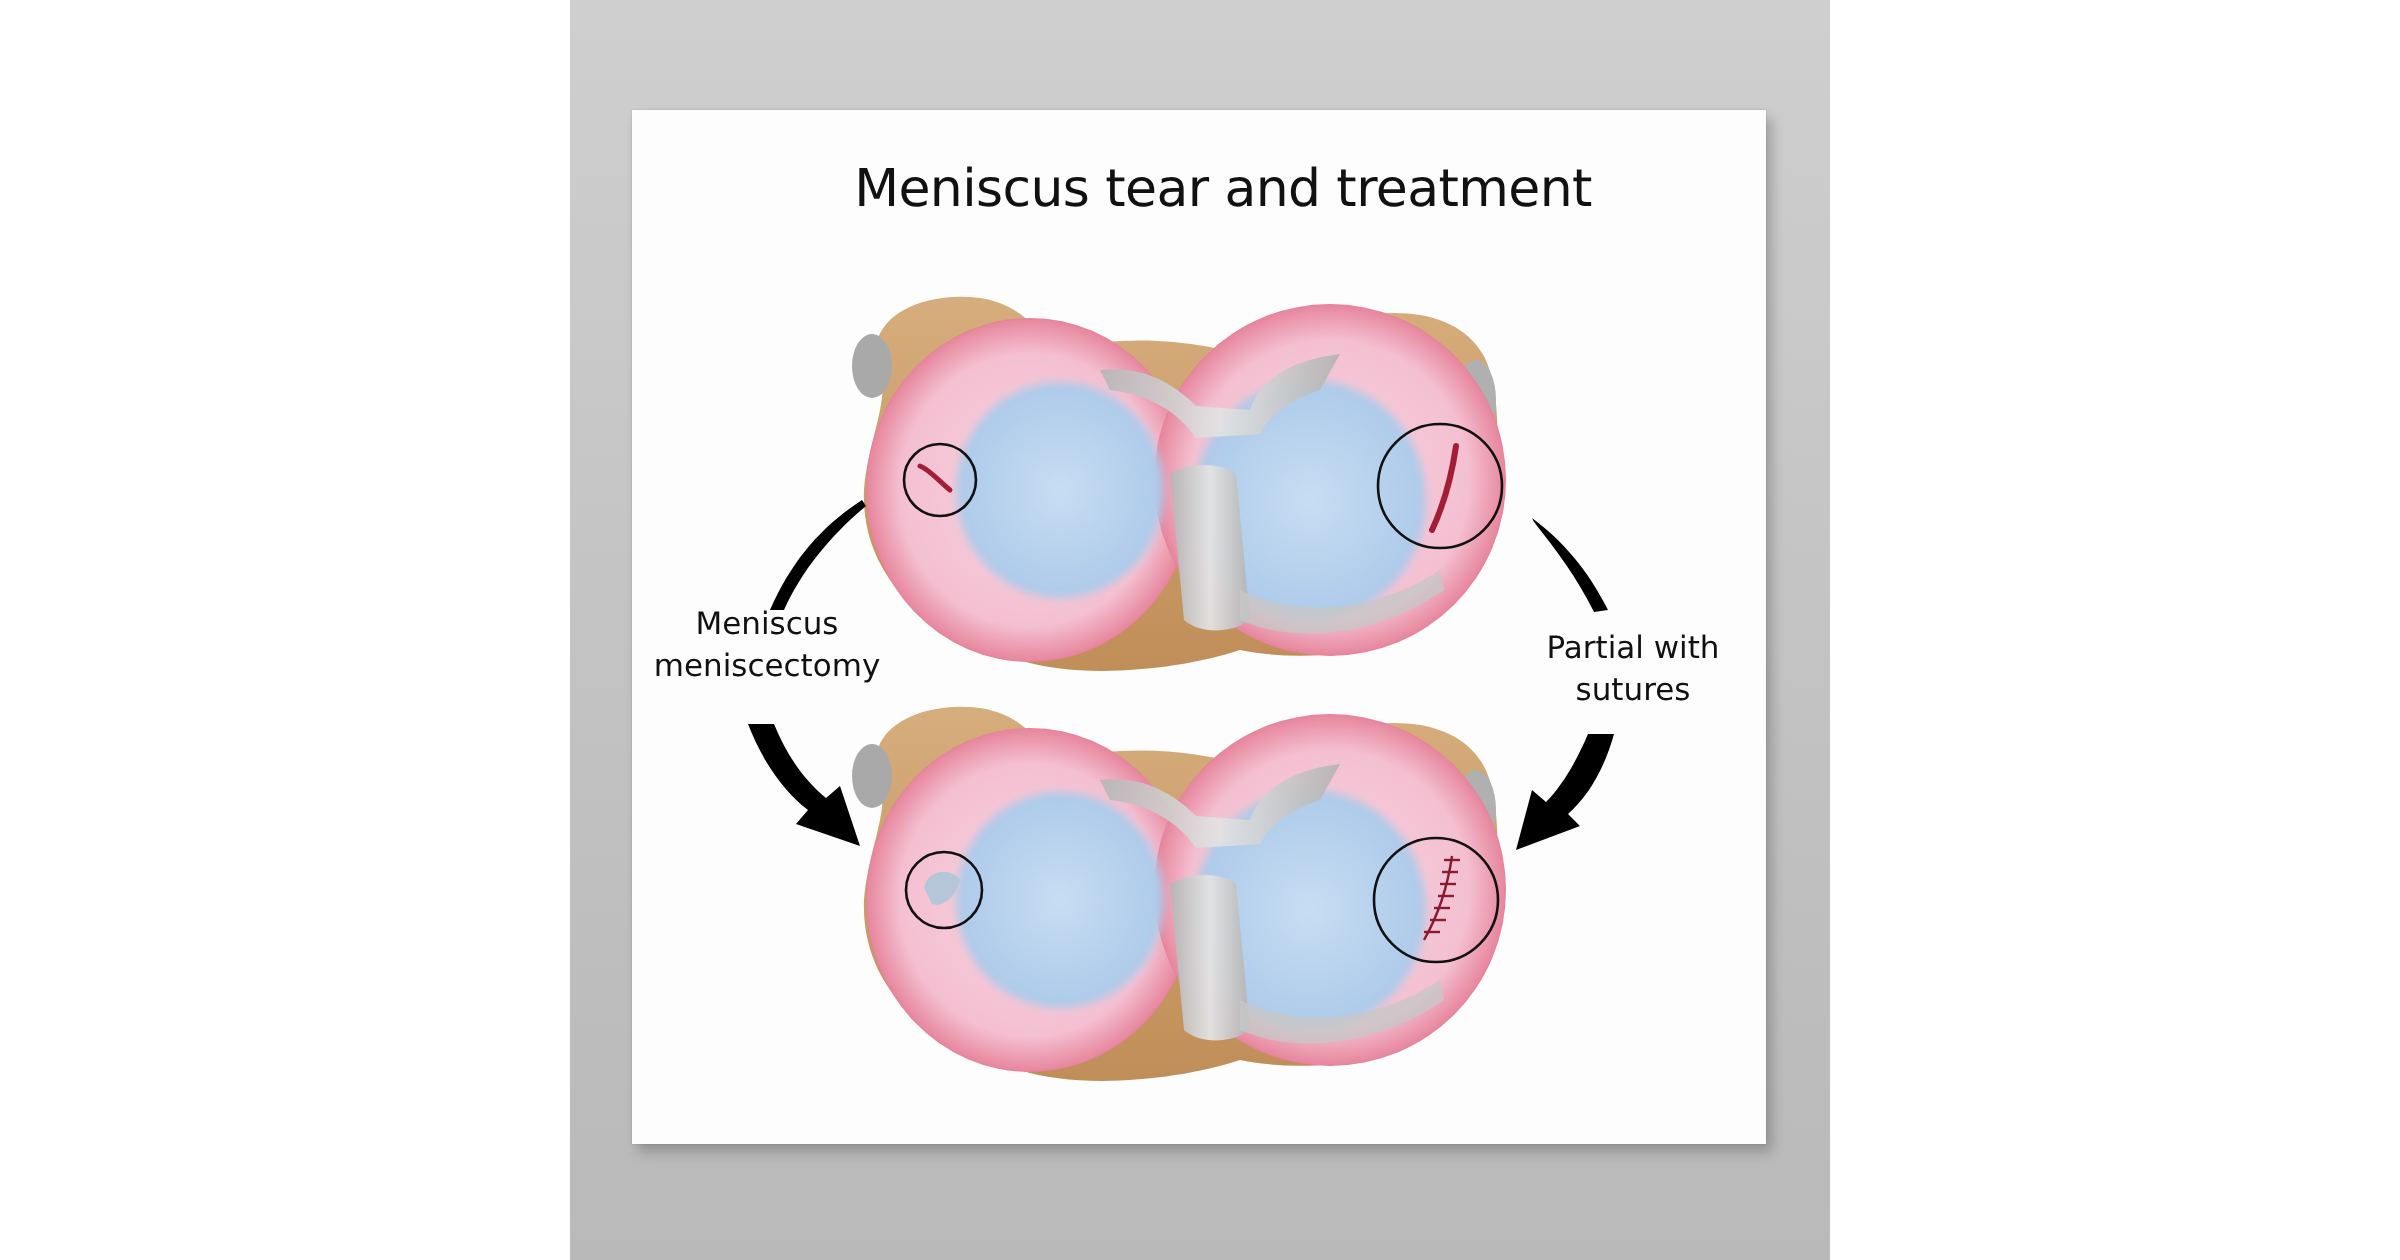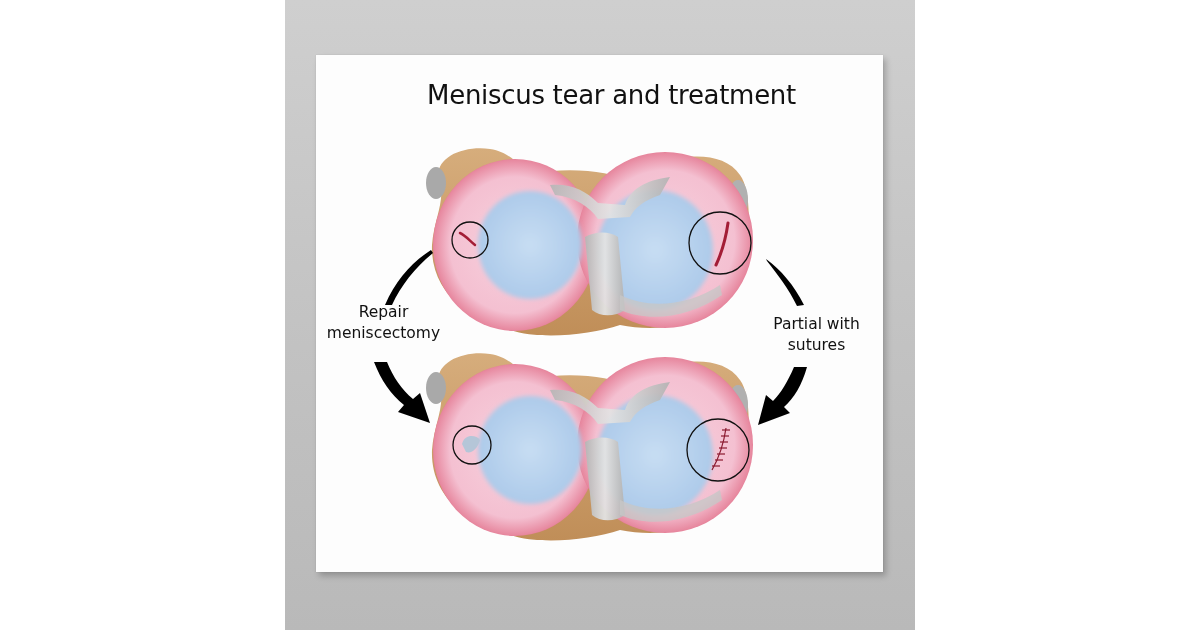--- a/index.html
+++ b/index.html
@@ -121,20 +121,20 @@
     </g>
     <g>
       <path d="M450,204 C465,215 478,230 488,250 L481,251 C472,233 462,220 451,206 Z" fill="#000"></path>
     </g>
     <g>
       <path d="M491,312 C486,330 478,343 468,352 L474,358 L442,370 L450,340 L457,346 C465,338 472,326 478,312 Z" fill="#000"></path>
     </g>
   </svg>
 
   <div class="label label-left">
-    <div>Repair</div>
+    <div>Meniscus</div>
     <div>meniscectomy</div>
   </div>
   <div class="label label-right">
     <div>Partial with</div>
     <div>sutures</div>
   </div>
 </div>
 
 </body></html>

